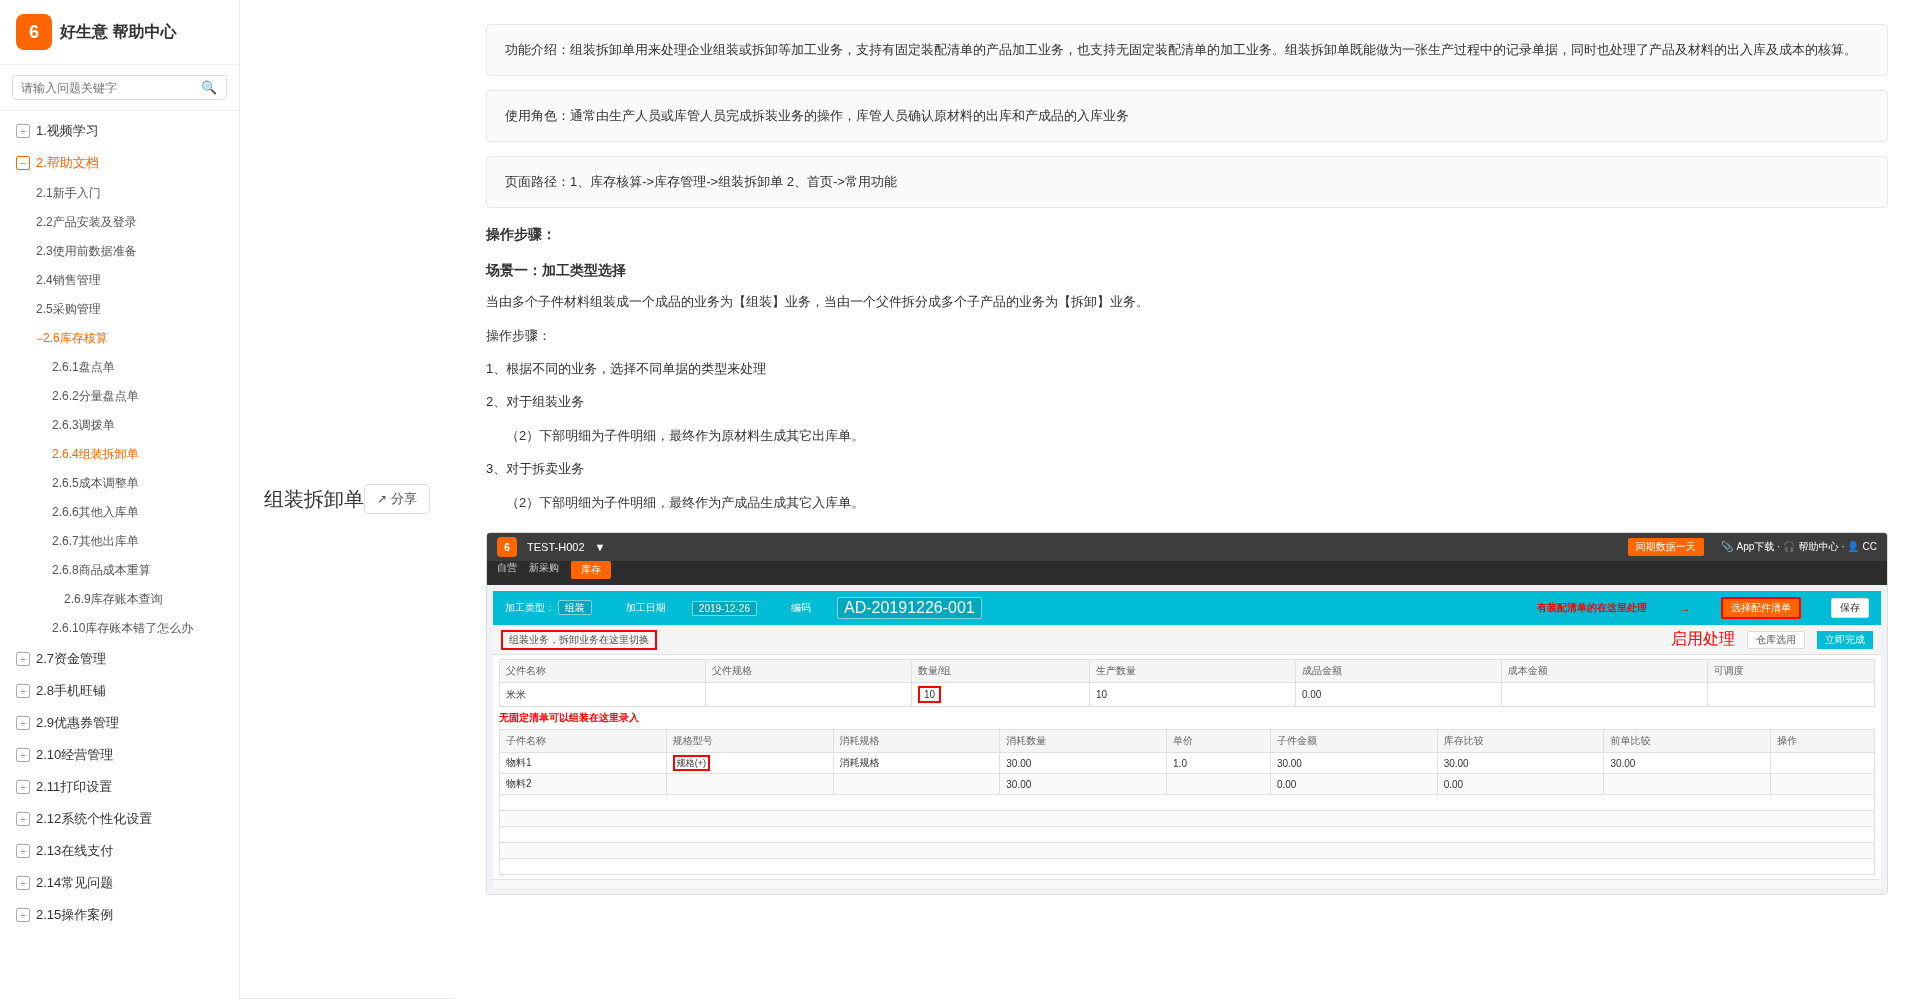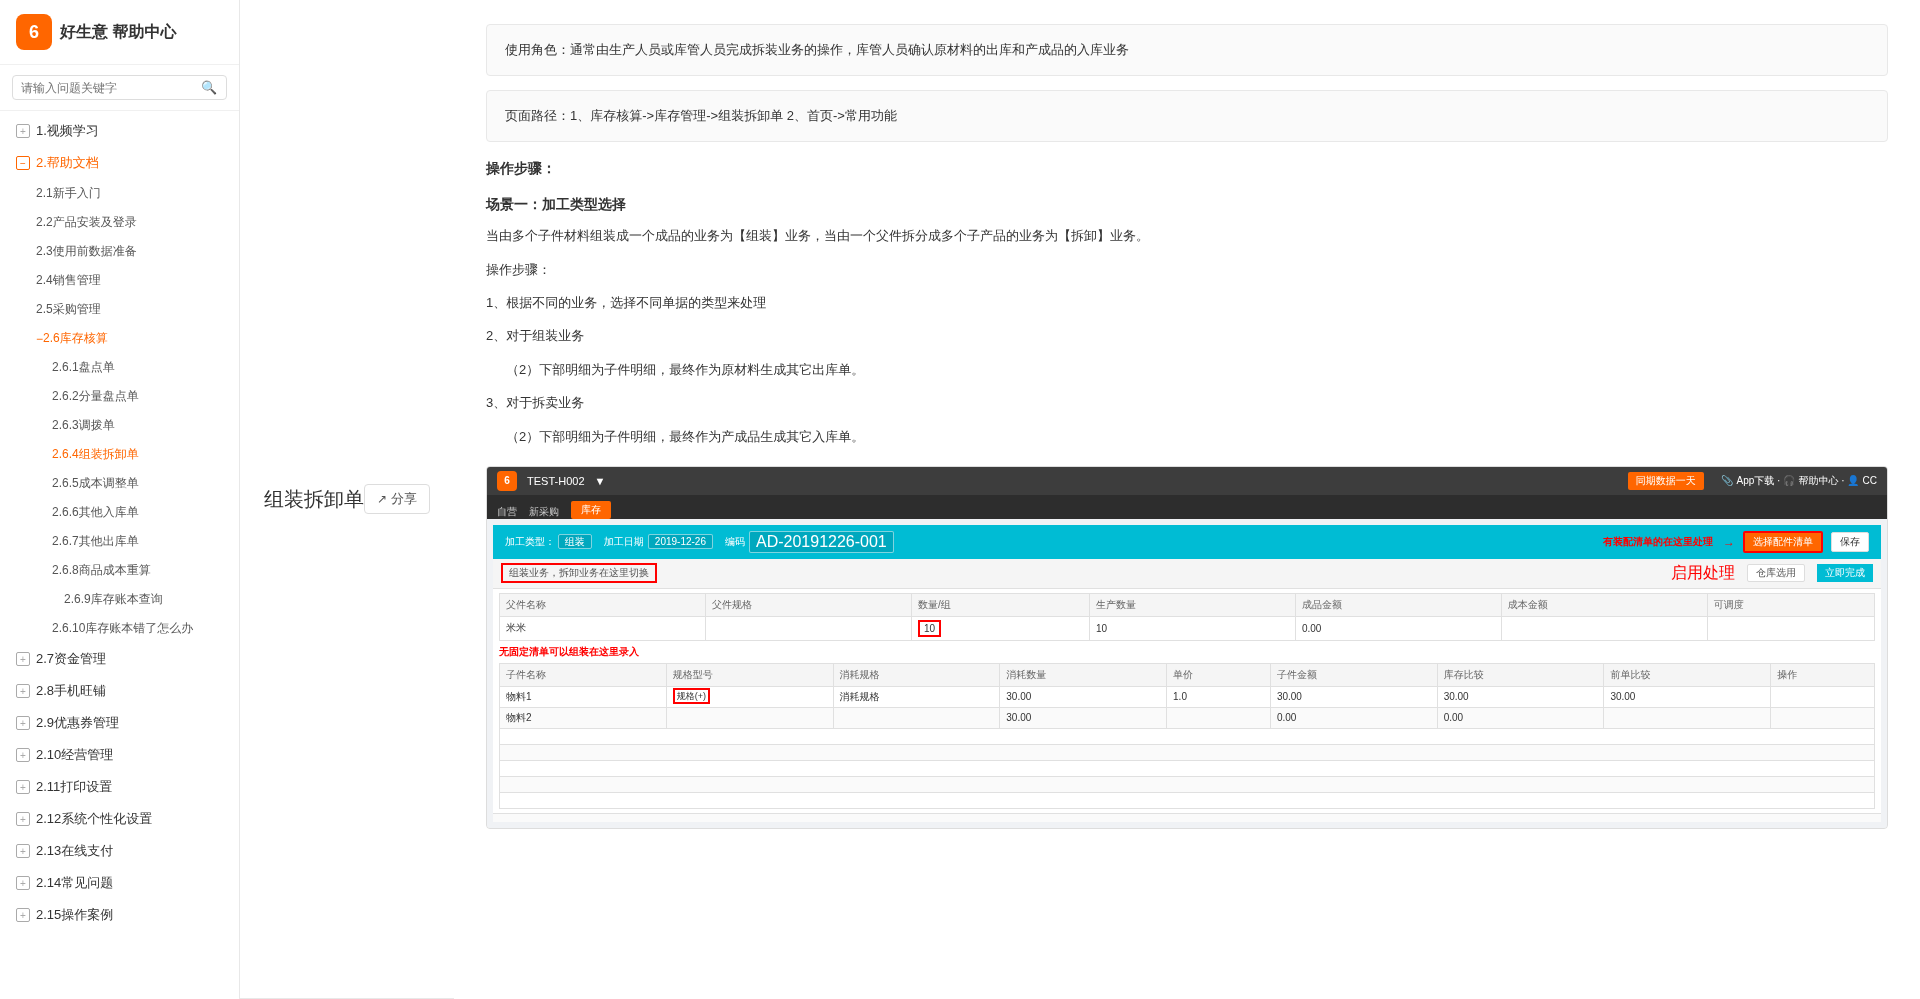--- a/index.html
+++ b/index.html
@@ -211,39 +211,39 @@
       justify-content: center;
       font-size: 10px;
       color: #fff;
       font-weight: bold;
     }
     .sim-nav {
       background: #2d2d2d;
       color: #ccc;
       height: 24px;
       display: flex;
-      align-items: flex-end;
+      align-items: flex-start;
       padding: 0 10px;
       font-size: 10px;
       gap: 12px;
     }
     .sim-nav .active-tab {
       background: #ff6600;
       color: #fff;
       padding: 2px 10px;
       border-radius: 2px;
     }
     .sim-header-bar {
       background: #00bcd4;
       color: #fff;
       padding: 6px 12px;
       font-size: 11px;
       display: flex;
       align-items: center;
-      gap: 4px;
+      gap: 26px;
     }
     .sim-toolbar {
       background: #f5f5f5;
       border-bottom: 1px solid #e0e0e0;
       padding: 4px 8px;
       display: flex;
       align-items: center;
       gap: 12px;
       font-size: 10px;
       color: #555;
@@ -398,20 +398,23 @@
   <div class="top-bar">
     <h1 class="page-title">组装拆卸单</h1>
     <button class="share-btn">
       <span style="font-size:12px;">↗</span>
       <span>分享</span>
     </button>
   </div>
 
   <div class="content-area">
 
+    <div class="info-block">
+      <span>功能介绍：组装拆卸单用来处理企业组装或拆卸等加工业务，支持有固定装配清单的产品加工业务，也支持无固定装配清单的加工业务。组装拆卸单既能做为一张生产过程中的记录单据，同时也处理了产品及材料的出入库及成本的核算。</span>
+    </div>
 
     <div class="info-block">
       <span>使用角色：通常由生产人员或库管人员完成拆装业务的操作，库管人员确认原材料的出库和产成品的入库业务</span>
     </div>
 
     <div class="info-block">
       <span>页面路径：1、库存核算-&gt;库存管理-&gt;组装拆卸单 2、首页-&gt;常用功能</span>
     </div>
 
     <div class="section-title">操作步骤：</div>

